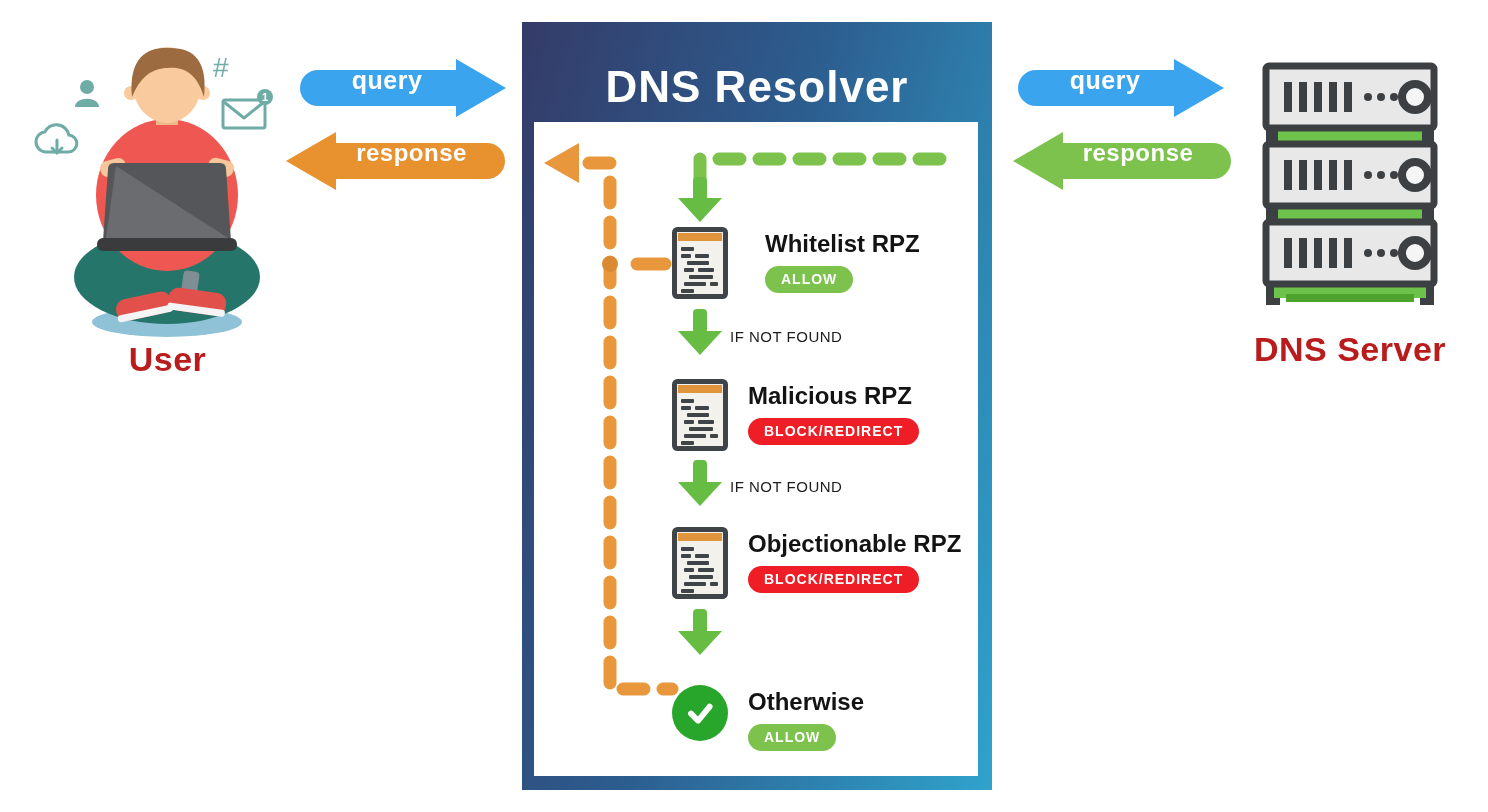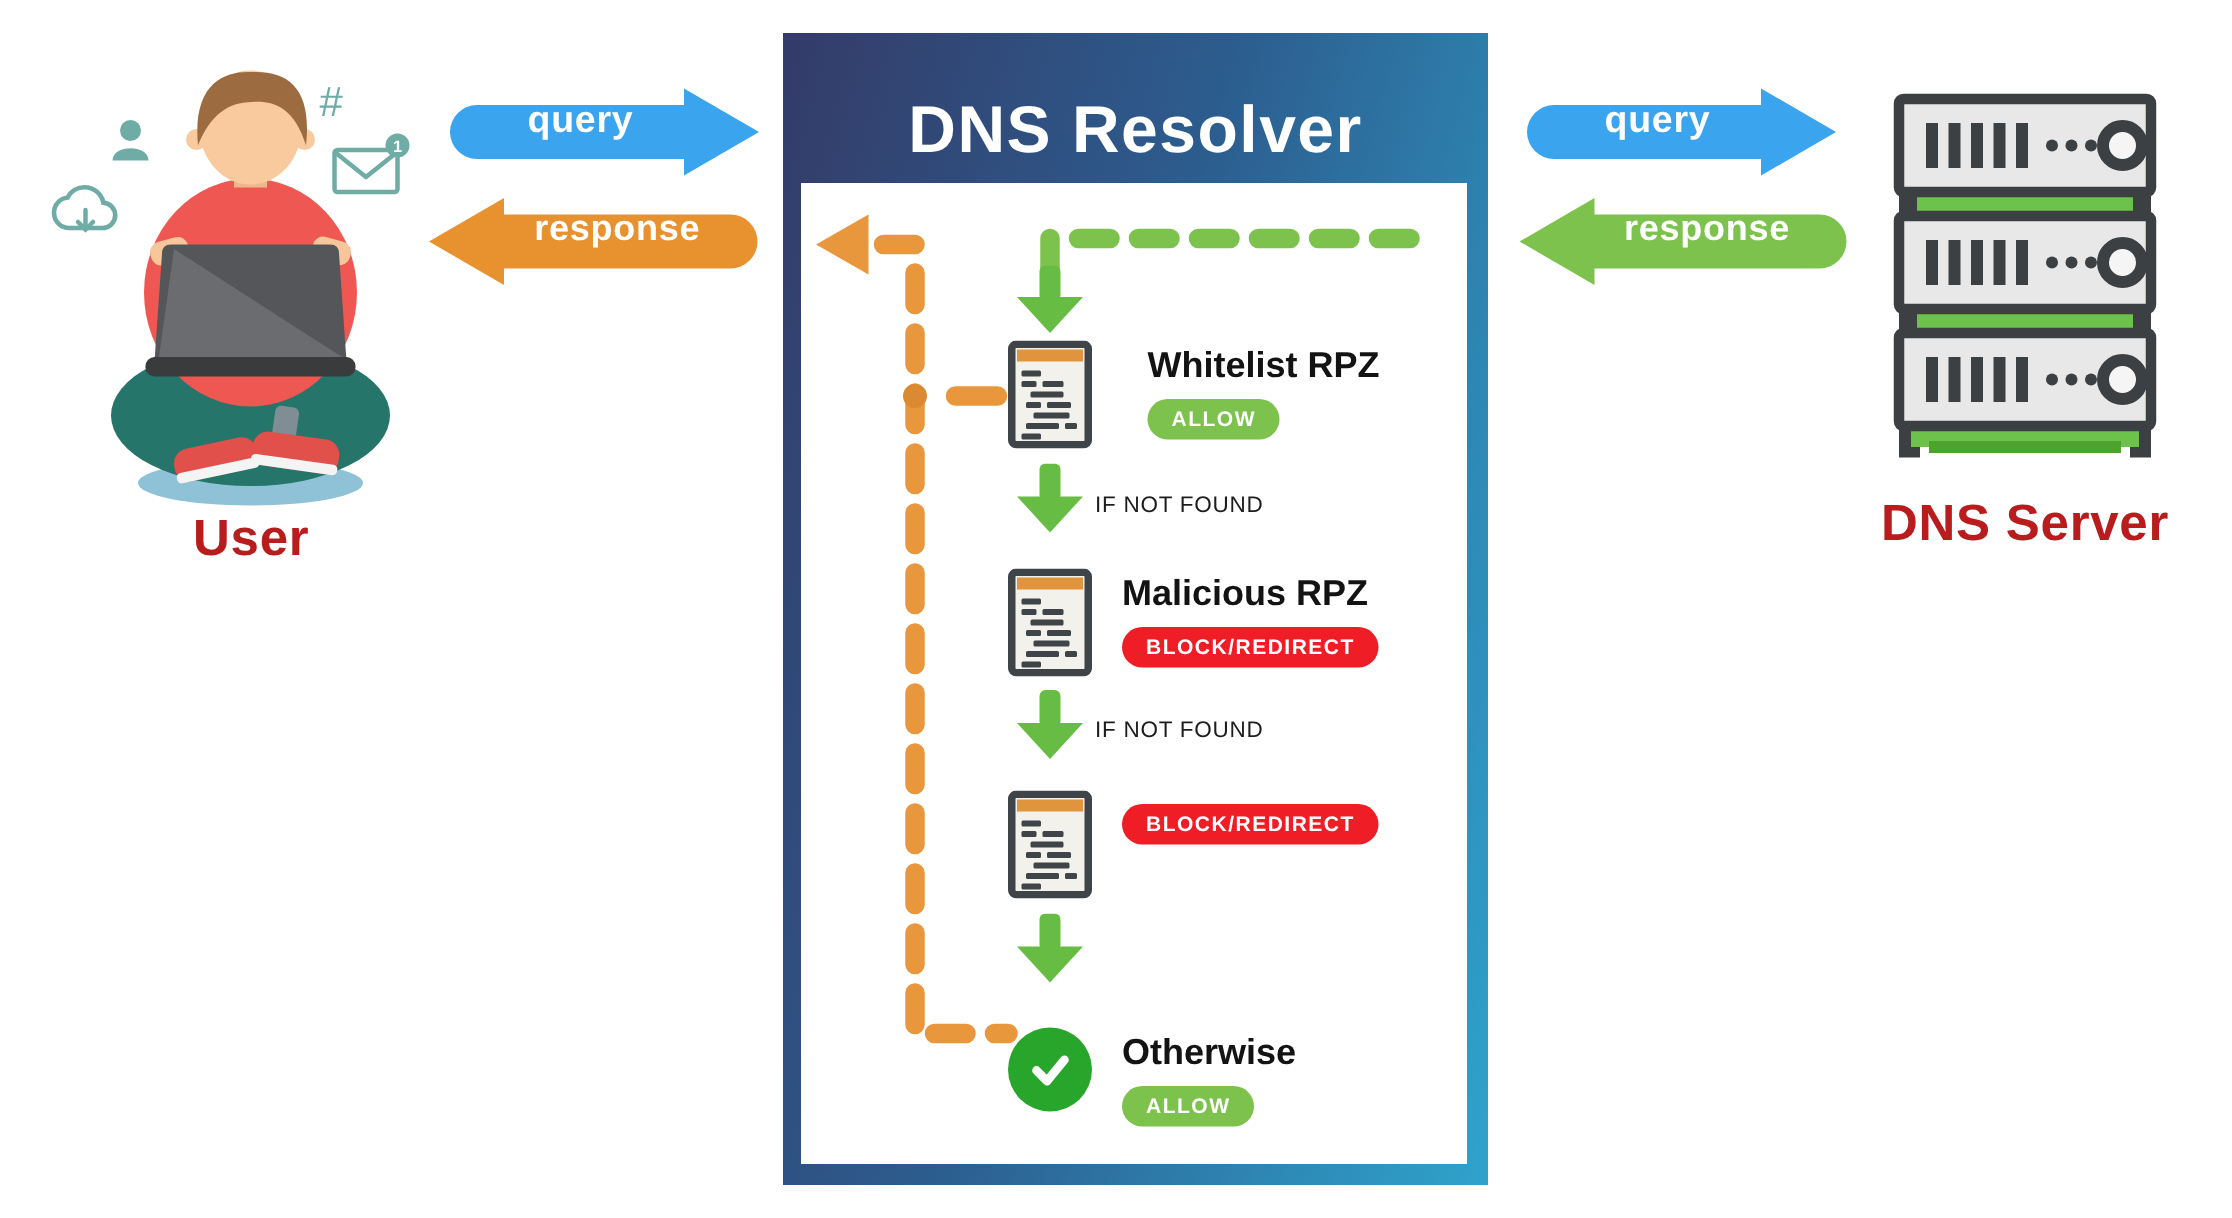--- a/index.html
+++ b/index.html
@@ -300,20 +300,21 @@
             <rect x="15" y="34" width="22" height="4" rx="1"></rect>
             <rect x="12" y="41" width="10" height="4" rx="1"></rect>
               <rect x="26" y="41" width="16" height="4" rx="1"></rect>
             <rect x="17" y="48" width="24" height="4" rx="1"></rect>
             <rect x="12" y="55" width="22" height="4" rx="1"></rect>
               <rect x="38" y="55" width="8" height="4" rx="1"></rect>
             <rect x="9" y="62" width="13" height="4" rx="1"></rect>
           </g>
         </svg>
         <div class="step-text">
+          <div class="step-title">Objectionable RPZ</div>
           <div class="step-badge" style="background: rgb(239, 29, 37);">BLOCK/REDIRECT</div>
         </div>
       </div>
 
       <div class="step" style="top:539px;margin-top:24px;">
         <div class="check-circle" style="background: rgb(40, 166, 43);">
           <svg width="36" height="36" viewBox="0 0 56 56">
             <path d="M14 29 L25 40 L43 18" fill="none" stroke="#ffffff" stroke-width="9" stroke-linecap="round" stroke-linejoin="round"></path>
           </svg>
         </div>

